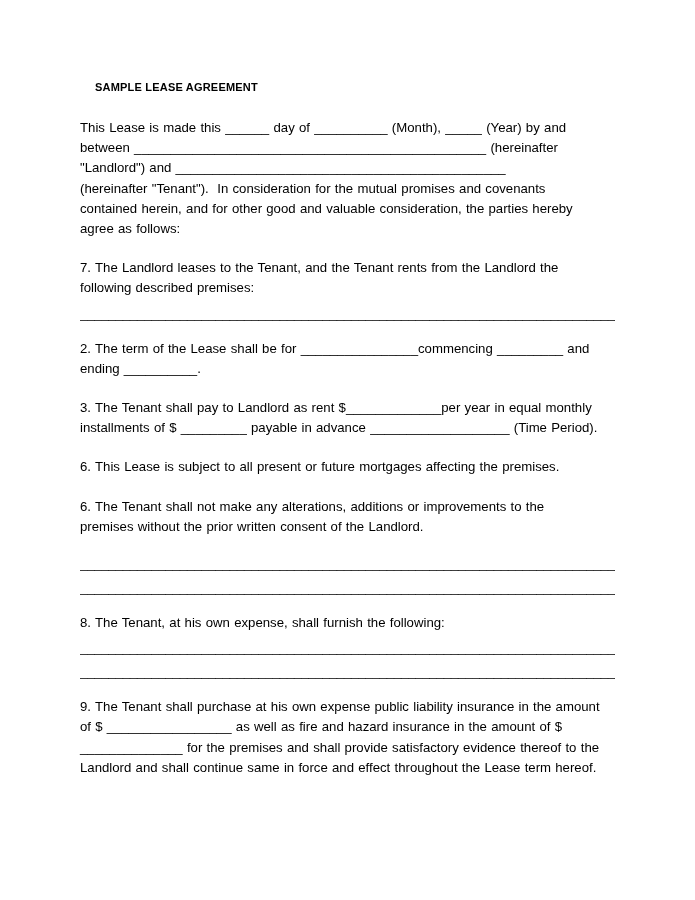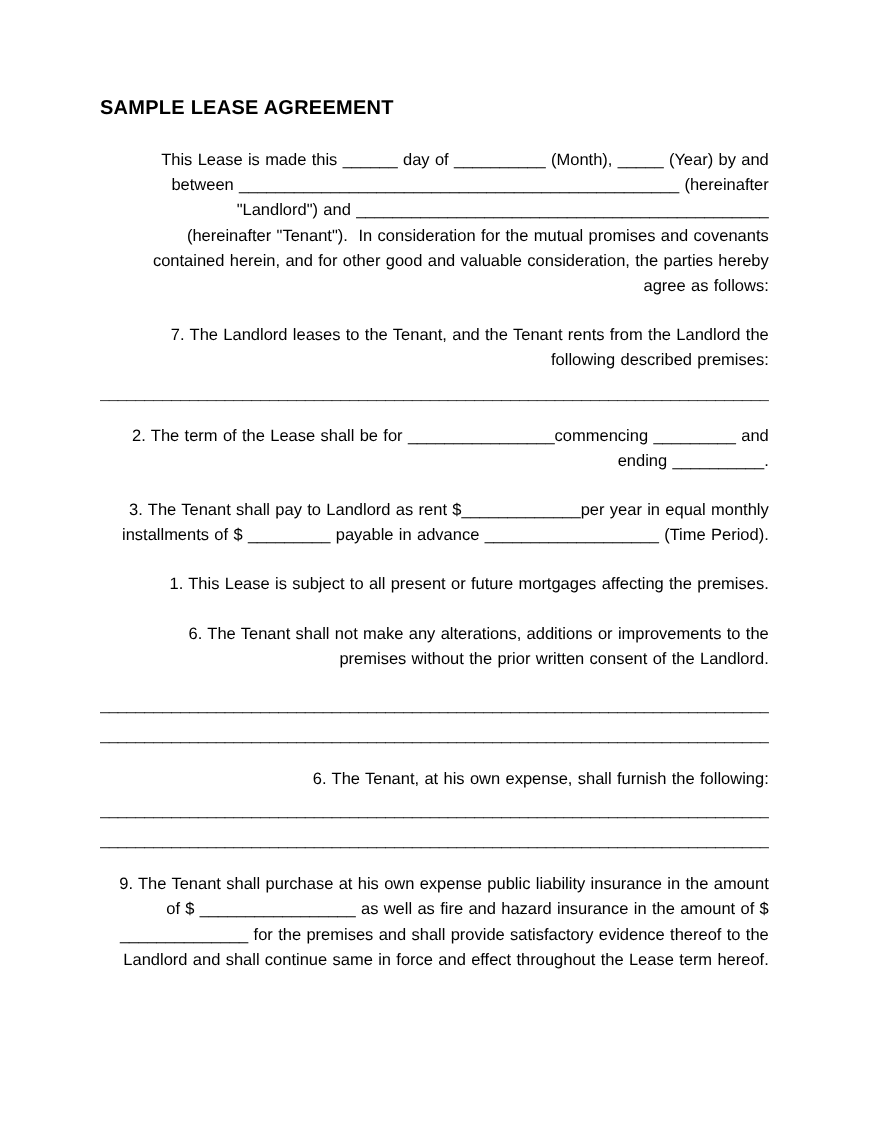--- a/index.html
+++ b/index.html
@@ -16,31 +16,31 @@
   }
   .page {
     position: relative;
     width: 695px;
     height: 900px;
     background: #ffffff;
     box-sizing: border-box;
     padding: 78px 80px 0 80px;
   }
   .doc-title {
-    font-size: 16px;
+    font-size: 11px;
     font-weight: bold;
     letter-spacing: 0.2px;
-    margin: 0 0 22px 0;
+    margin: 0 0 22px 15px;
     line-height: 18px;
   }
   .para {
     font-size: 13.2px;
     line-height: 20.2px;
     margin: 0 0 19px 0;
-    text-align: right;
+    text-align: left;
     word-spacing: 0.6px;
     white-space: pre-wrap;
   }
   .para.tight {
     margin-bottom: 7px;
   }
   .rule-block {
     margin: 0 0 18px 0;
   }
   .rule {
@@ -76,32 +76,32 @@
   <div class="rule-block">
     <div class="rule">______________________________________________________________________________________</div>
   </div>
 
   <p class="para">2. The term of the Lease shall be for ________________commencing _________ and
 ending __________.</p>
 
   <p class="para">3. The Tenant shall pay to Landlord as rent $_____________per year in equal monthly
 installments of $ _________ payable in advance ___________________ (Time Period).</p>
 
-  <p class="para">1. This Lease is subject to all present or future mortgages affecting the premises.</p>
+  <p class="para">6. This Lease is subject to all present or future mortgages affecting the premises.</p>
 
 
   <p class="para">6. The Tenant shall not make any alterations, additions or improvements to the
 premises without the prior written consent of the Landlord.</p>
 
   <div class="rule-block">
     <div class="rule">______________________________________________________________________________________</div>
     <div class="rule rule-gap-top">______________________________________________________________________________________</div>
   </div>
 
-  <p class="para tight">6. The Tenant, at his own expense, shall furnish the following:</p>
+  <p class="para tight">8. The Tenant, at his own expense, shall furnish the following:</p>
   <div class="rule-block">
     <div class="rule">______________________________________________________________________________________</div>
     <div class="rule rule-gap-top">______________________________________________________________________________________</div>
   </div>
 
   <p class="para">9. The Tenant shall purchase at his own expense public liability insurance in the amount
 of $ _________________ as well as fire and hazard insurance in the amount of $
 ______________ for the premises and shall provide satisfactory evidence thereof to the
 Landlord and shall continue same in force and effect throughout the Lease term hereof.</p>
 

